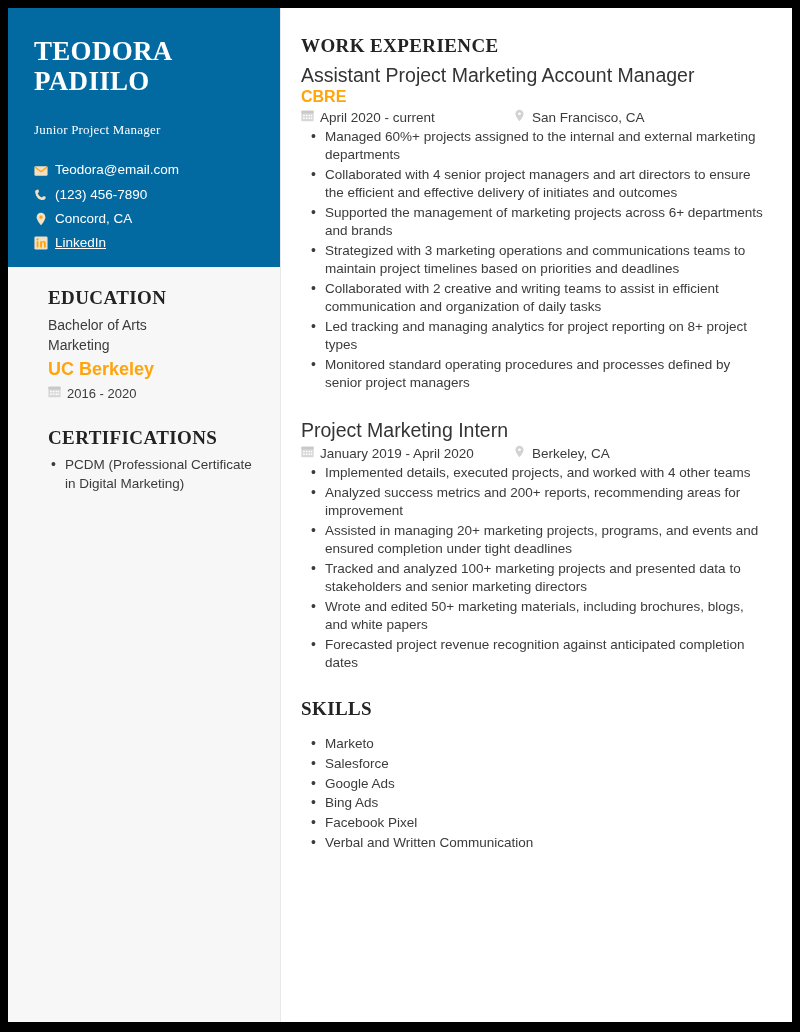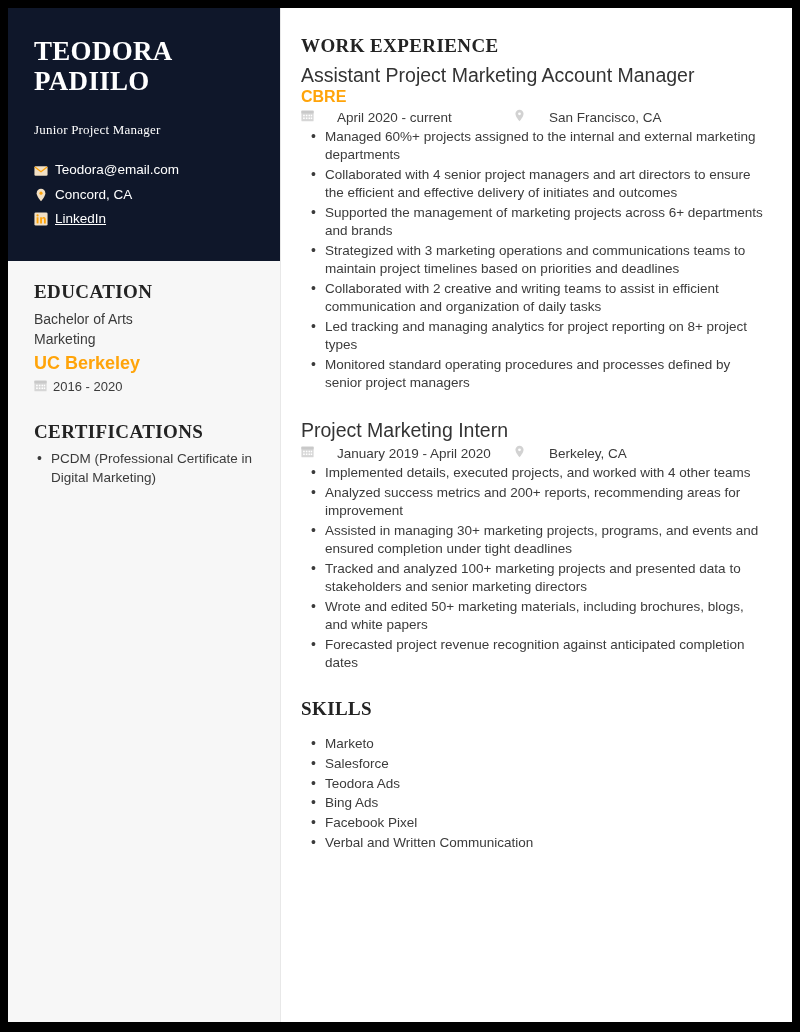--- a/index.html
+++ b/index.html
@@ -20,22 +20,22 @@
   
   .sidebar {
     width:273px;
     flex:0 0 273px;
     background:#f7f7f7;
     border-right:1px solid #e8e8e8;
     display:flex;
     flex-direction:column;
   }
   .hero {
-    background:#0f172a;
-    padding:28px 26px 28px 26px;
+    background:#0369a1;
+    padding:28px 26px 10px 26px;
   }
   .name {
     font-family:"Liberation Serif", serif;
     font-weight:bold;
     font-size:27px;
     line-height:1.12;
     color:#ffffff;
     letter-spacing:0.3px;
   }
   .title {
@@ -56,21 +56,21 @@
     line-height:1.5;
   }
   .contact-row .ico {
     width:14px; height:14px;
     flex:0 0 14px;
     display:flex; align-items:center; justify-content:center;
   }
   .contact-row .ico svg { display:block; }
   .contact-link { text-decoration:underline; }
 
-  .side-body { padding:20px 26px 0 26px; }
+  .side-body { padding:20px 26px 0 40px; }
   .side-head {
     font-family:"Liberation Serif", serif;
     font-weight:bold;
     font-size:19px;
     color:#232323;
     letter-spacing:0.4px;
     margin-bottom:7px;
   }
   .edu-line {
     font-size:14px;
@@ -131,21 +131,21 @@
     font-weight:bold;
     margin-top:1px;
   }
   .job-meta {
     display:flex;
     align-items:center;
     margin-top:3px;
     font-size:13.5px;
     color:#3b3b3b;
   }
-  .meta-item { display:flex; align-items:center; gap:23px; }
+  .meta-item { display:flex; align-items:center; gap:6px; }
   .meta-date { width:212px; }
   .bullets { list-style:none; margin-top:3px; }
   .bullets li {
     position:relative;
     padding-left:24px;
     font-size:13.5px;
     color:#3b3b3b;
     line-height:1.33;
     margin-bottom:2px;
   }
@@ -189,20 +189,28 @@
         <div class="contact-row">
           <span class="ico">
             <svg width="14" height="14" viewBox="0 0 16 16">
                 <rect x="0.5" y="2.5" width="15" height="11" rx="1.4" fill="#f2e0c4"></rect>
                 <path d="M1 3.5 L8 8.8 L15 3.5" stroke="#ffa40a" stroke-width="1.5" fill="none"></path>
               </svg>
           </span>
           <span>Teodora@email.com</span>
         </div>
 
+        <div class="contact-row">
+          <span class="ico">
+            <svg width="14" height="14" viewBox="0 0 16 16">
+                <path d="M4.5 1.6c1 0 1.4 2.6 1 3.2-.4.6-1.3.7-1.1 1.6.3 1.5 2.6 3.9 4.2 4.3.9.2 1-.7 1.6-1.1.6-.4 3.2 0 3.2 1 0 1.6-1.4 3.2-3 3.2C5.4 13.8 2.2 10.6 1.3 4.6 1 2.9 2.9 1.6 4.5 1.6z" fill="#f2e0c4"></path>
+              </svg>
+          </span>
+          <span>(123) 456-7890</span>
+        </div>
 
         <div class="contact-row">
           <span class="ico">
             <svg width="14" height="14" viewBox="0 0 16 16">
                 <path d="M8 .9C5.2.9 3 3.1 3 5.9c0 3.6 5 9.2 5 9.2s5-5.6 5-9.2C13 3.1 10.8.9 8 .9z" fill="#f2e0c4"></path>
                 <circle cx="8" cy="5.9" r="1.8" fill="#ffa40a"></circle>
               </svg>
           </span>
           <span>Concord, CA</span>
         </div>
@@ -340,35 +348,35 @@
                 <path d="M8 .9C5.2.9 3 3.1 3 5.9c0 3.6 5 9.2 5 9.2s5-5.6 5-9.2C13 3.1 10.8.9 8 .9z" fill="#d2d2d2"></path>
                 <circle cx="8" cy="5.9" r="1.7" fill="#ffffff"></circle>
               </svg>
           </span>
           <span>Berkeley, CA</span>
         </span>
       </div>
       <ul class="bullets">
         <li>Implemented details, executed projects, and worked with 4 other teams</li>
         <li>Analyzed success metrics and 200+ reports, recommending areas for improvement</li>
-        <li>Assisted in managing 30+ marketing projects, programs, and events and ensured completion under tight deadlines</li>
+        <li>Assisted in managing 20+ marketing projects, programs, and events and ensured completion under tight deadlines</li>
         <li>Tracked and analyzed 100+ marketing projects and presented data to stakeholders and senior marketing directors</li>
         <li>Wrote and edited 50+ marketing materials, including brochures, blogs, and white papers</li>
         <li>Forecasted project revenue recognition against anticipated completion dates</li>
       </ul>
     </section>
 
     <div class="skills-gap"></div>
 
     <section>
       <div class="main-head">SKILLS</div>
       <ul class="skills-list">
         <li>Marketo</li>
         <li>Salesforce</li>
-        <li>Teodora Ads</li>
+        <li>Google Ads</li>
         <li>Bing Ads</li>
         <li>Facebook Pixel</li>
         <li>Verbal and Written Communication</li>
       </ul>
     </section>
 
   </main>
 </div>
 
 </body></html>

